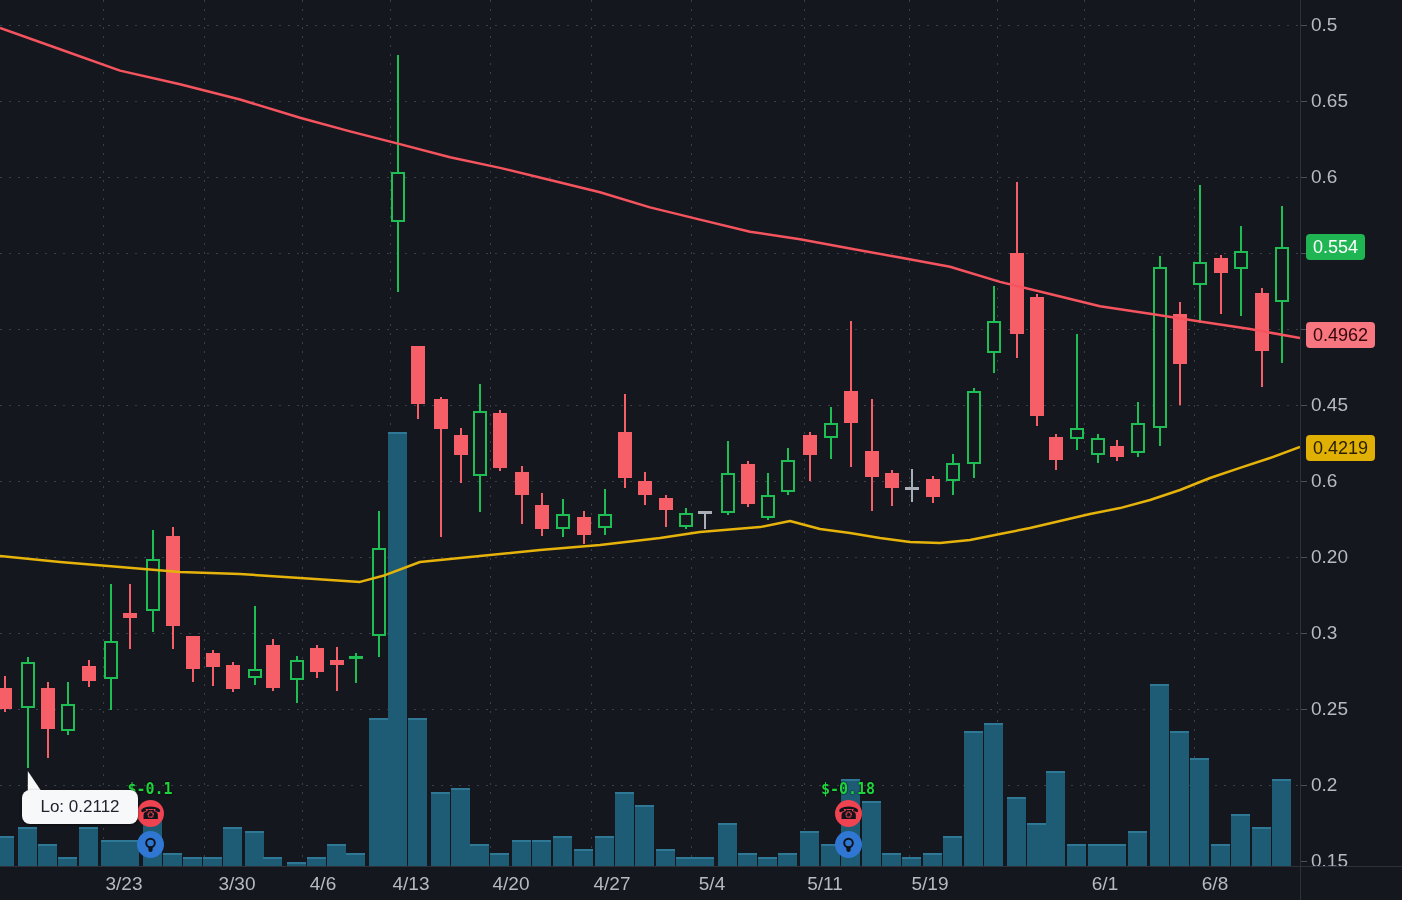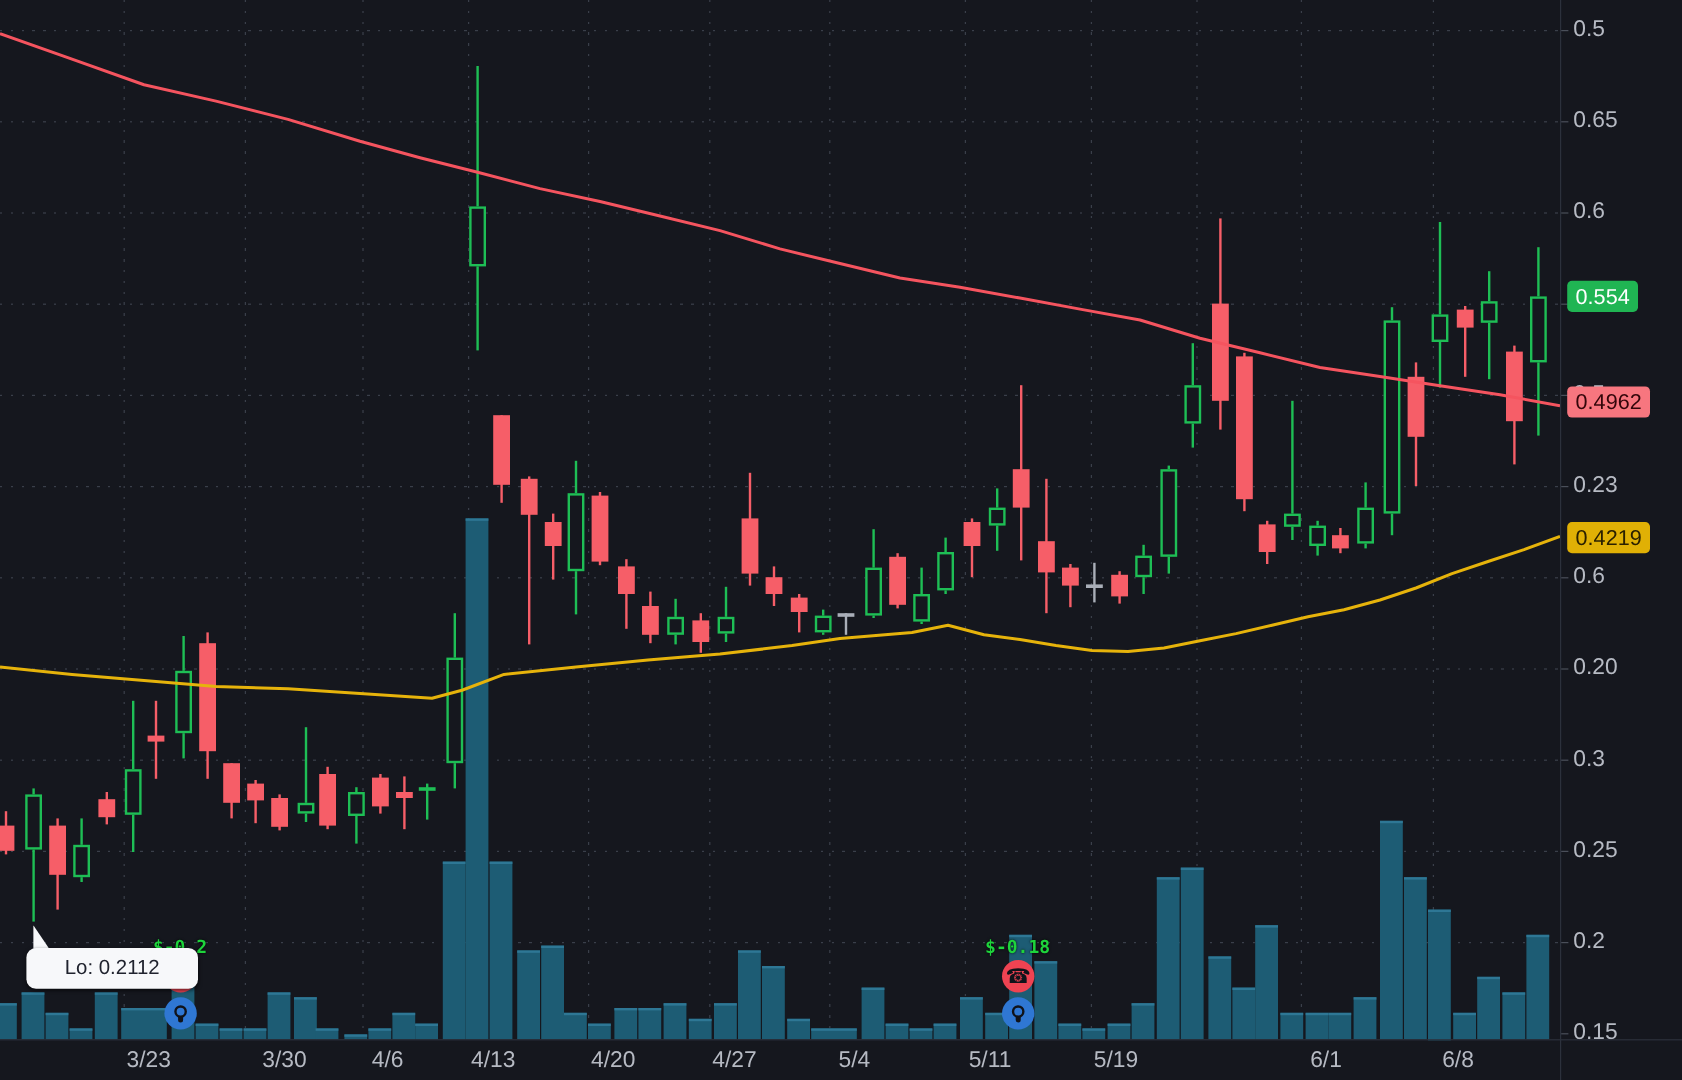--- a/index.html
+++ b/index.html
@@ -238,57 +238,57 @@
       <div class="abs wick" style="left: 1240px; top: 226px; height: 90px; background: rgb(30, 190, 85);"></div>
       <div class="abs cbody" style="left: 1234px; top: 251px; height: 18px; border: 2px solid rgb(30, 190, 85); background: rgb(21, 23, 30);"></div>
       <div class="abs wick" style="left: 1261px; top: 288px; height: 99px; background: rgb(246, 94, 104);"></div>
       <div class="abs cbody" style="left: 1255px; top: 293px; height: 58px; background: rgb(246, 94, 104);"></div>
       <div class="abs wick" style="left: 1281px; top: 206px; height: 157px; background: rgb(30, 190, 85);"></div>
       <div class="abs cbody" style="left: 1275px; top: 247px; height: 55px; border: 2px solid rgb(30, 190, 85); background: rgb(21, 23, 30);"></div>
       <svg width="1300" height="866" style="position: absolute; left: 0px; top: 0px; pointer-events: none;">
         <path d="M0,28.0 L60,49.3 L120,70.6 L180,84.3 L240,99.5 L300,117.7 L350,131.4 L398,143.6 L450,157.2 L500,167.9 L550,180.0 L600,192.2 L650,207.4 L700,219.6 L750,231.7 L800,239.3 L850,248.4 L900,257.6 L950,266.7 L1000,281.9 L1050,294.0 L1100,306.2 L1150,313.8 L1200,321.4 L1250,329.0 L1300,338.1" fill="none" stroke="#f5545f" stroke-width="2.5" stroke-linejoin="round"></path>
         <path d="M0,555.9 L60,562.0 L120,567.0 L180,572.0 L240,574.0 L300,578.0 L360,581.9 L385,575.2 L420,562.0 L480,555.9 L540,550.0 L600,545.0 L660,538.0 L700,532.1 L760,527.1 L790,521.0 L820,529.0 L850,533.0 L880,538.0 L910,542.0 L940,543.0 L970,540.0 L1000,534.0 L1030,528.0 L1060,521.0 L1090,514.0 L1120,508.1 L1150,500.0 L1180,490.0 L1210,478.0 L1240,467.9 L1270,458.0 L1300,447.0" fill="none" stroke="#e6b30b" stroke-width="2.5" stroke-linejoin="round"></path>
       </svg>
-      <div class="abs marker-label" style="left: 150px; top: 780px; transform: translateX(-50%);">$-0.2</div>
+      <div class="abs marker-label" style="left: 150px; top: 780px; transform: translateX(-50%);">$-0.1</div>
       <div class="abs mcircle" style="left: 137px; top: 800px; background: rgb(239, 67, 82);">
         <span style="font-size: 17px; line-height: 17px; color: rgb(16, 19, 26);">☎</span>
       </div>
       <div class="abs mcircle" style="left: 137px; top: 831px; background: rgb(47, 119, 211);">
         <svg width="15" height="16" viewBox="0 0 15 16">
           <circle cx="7.5" cy="6" r="4.3" fill="none" stroke="#10131a" stroke-width="2"></circle>
           <path d="M5.4 10.6 h4.2 v2.3 a2.1 2.1 0 0 1 -4.2 0 z" fill="#10131a"></path>
         </svg>
       </div>
       <div class="abs marker-label" style="left: 848px; top: 780px; transform: translateX(-50%);">$-0.18</div>
       <div class="abs mcircle" style="left: 835px; top: 800px; background: rgb(239, 67, 82);">
         <span style="font-size: 17px; line-height: 17px; color: rgb(16, 19, 26);">☎</span>
       </div>
       <div class="abs mcircle" style="left: 835px; top: 831px; background: rgb(47, 119, 211);">
         <svg width="15" height="16" viewBox="0 0 15 16">
           <circle cx="7.5" cy="6" r="4.3" fill="none" stroke="#10131a" stroke-width="2"></circle>
           <path d="M5.4 10.6 h4.2 v2.3 a2.1 2.1 0 0 1 -4.2 0 z" fill="#10131a"></path>
         </svg>
       </div>
       <div class="abs" style="left: 26px; top: 771px; width: 18px; height: 22px; background: rgb(247, 248, 250); clip-path: polygon(10% 0px, 92% 100%, 10% 100%);"></div>
-      <div class="abs tooltip" style="left: 22px; top: 790px; width: 143px; height: 34px;">Lo: 0.2112</div>
+      <div class="abs tooltip" style="left: 22px; top: 790px; width: 116px; height: 34px;">Lo: 0.2112</div>
     </div>
   <div class="abs" id="price-axis" style="left:1300px;top:0;width:102px;height:900px;">
       <div class="abs axis-line" style="left: 0px; top: 0px; width: 1px; height: 900px;"></div>
       <div class="abs tickmark" style="left: 1px; top: 25px; width: 6px; height: 1px;"></div>
       <div class="abs tick-label" style="left: 11px; top: 15px;">0.5</div>
       <div class="abs tickmark" style="left: 1px; top: 101px; width: 6px; height: 1px;"></div>
       <div class="abs tick-label" style="left: 11px; top: 91px;">0.65</div>
       <div class="abs tickmark" style="left: 1px; top: 177px; width: 6px; height: 1px;"></div>
       <div class="abs tick-label" style="left: 11px; top: 167px;">0.6</div>
       <div class="abs tickmark" style="left: 1px; top: 253px; width: 6px; height: 1px;"></div>
       <div class="abs tick-label" style="left: 11px; top: 243px;">0.55</div>
       <div class="abs tickmark" style="left: 1px; top: 329px; width: 6px; height: 1px;"></div>
       <div class="abs tick-label" style="left: 11px; top: 319px;">0.5</div>
       <div class="abs tickmark" style="left: 1px; top: 405px; width: 6px; height: 1px;"></div>
-      <div class="abs tick-label" style="left: 11px; top: 395px;">0.23</div>
+      <div class="abs tick-label" style="left: 11px; top: 395px;">0.45</div>
       <div class="abs tickmark" style="left: 1px; top: 481px; width: 6px; height: 1px;"></div>
       <div class="abs tick-label" style="left: 11px; top: 471px;">0.6</div>
       <div class="abs tickmark" style="left: 1px; top: 557px; width: 6px; height: 1px;"></div>
       <div class="abs tick-label" style="left: 11px; top: 547px;">0.20</div>
       <div class="abs tickmark" style="left: 1px; top: 633px; width: 6px; height: 1px;"></div>
       <div class="abs tick-label" style="left: 11px; top: 623px;">0.3</div>
       <div class="abs tickmark" style="left: 1px; top: 709px; width: 6px; height: 1px;"></div>
       <div class="abs tick-label" style="left: 11px; top: 699px;">0.25</div>
       <div class="abs tickmark" style="left: 1px; top: 785px; width: 6px; height: 1px;"></div>
       <div class="abs tick-label" style="left: 11px; top: 775px;">0.2</div>

